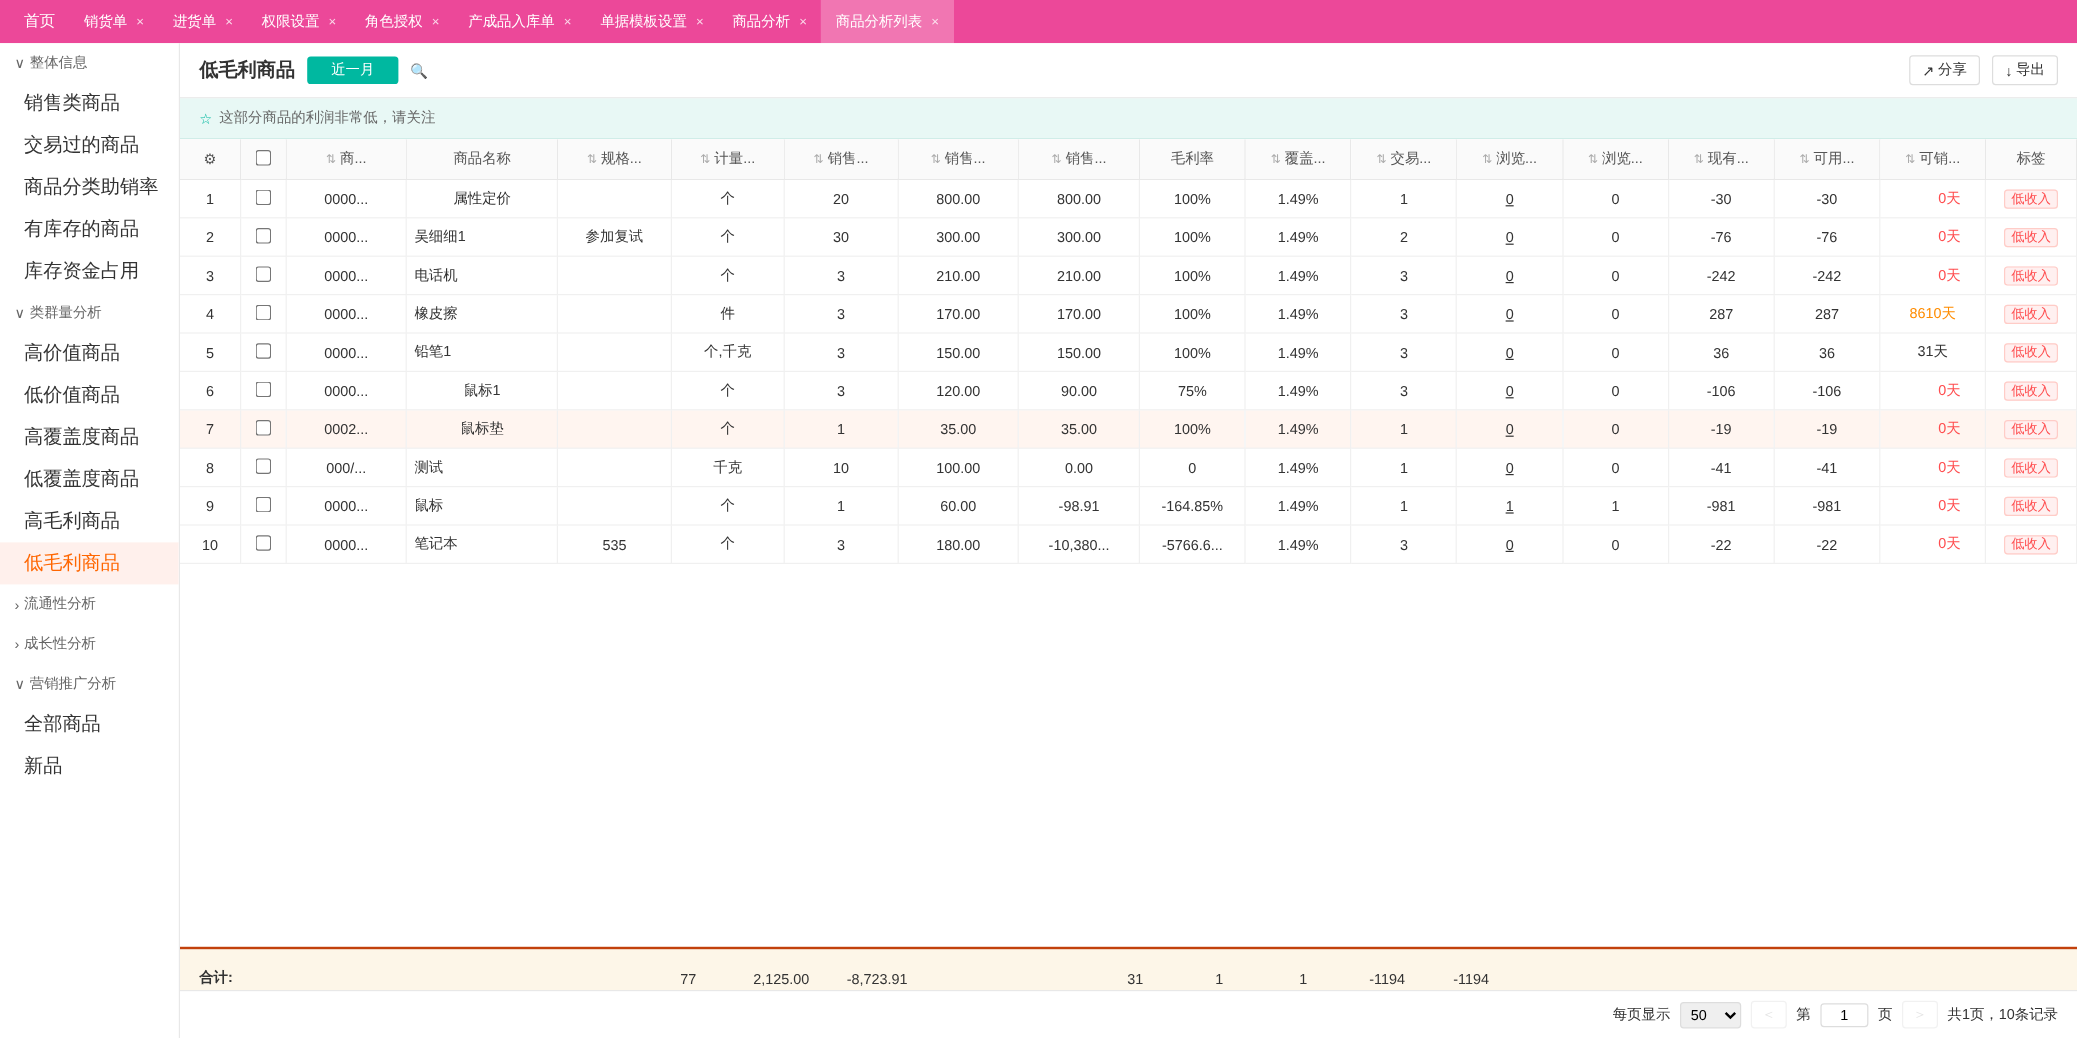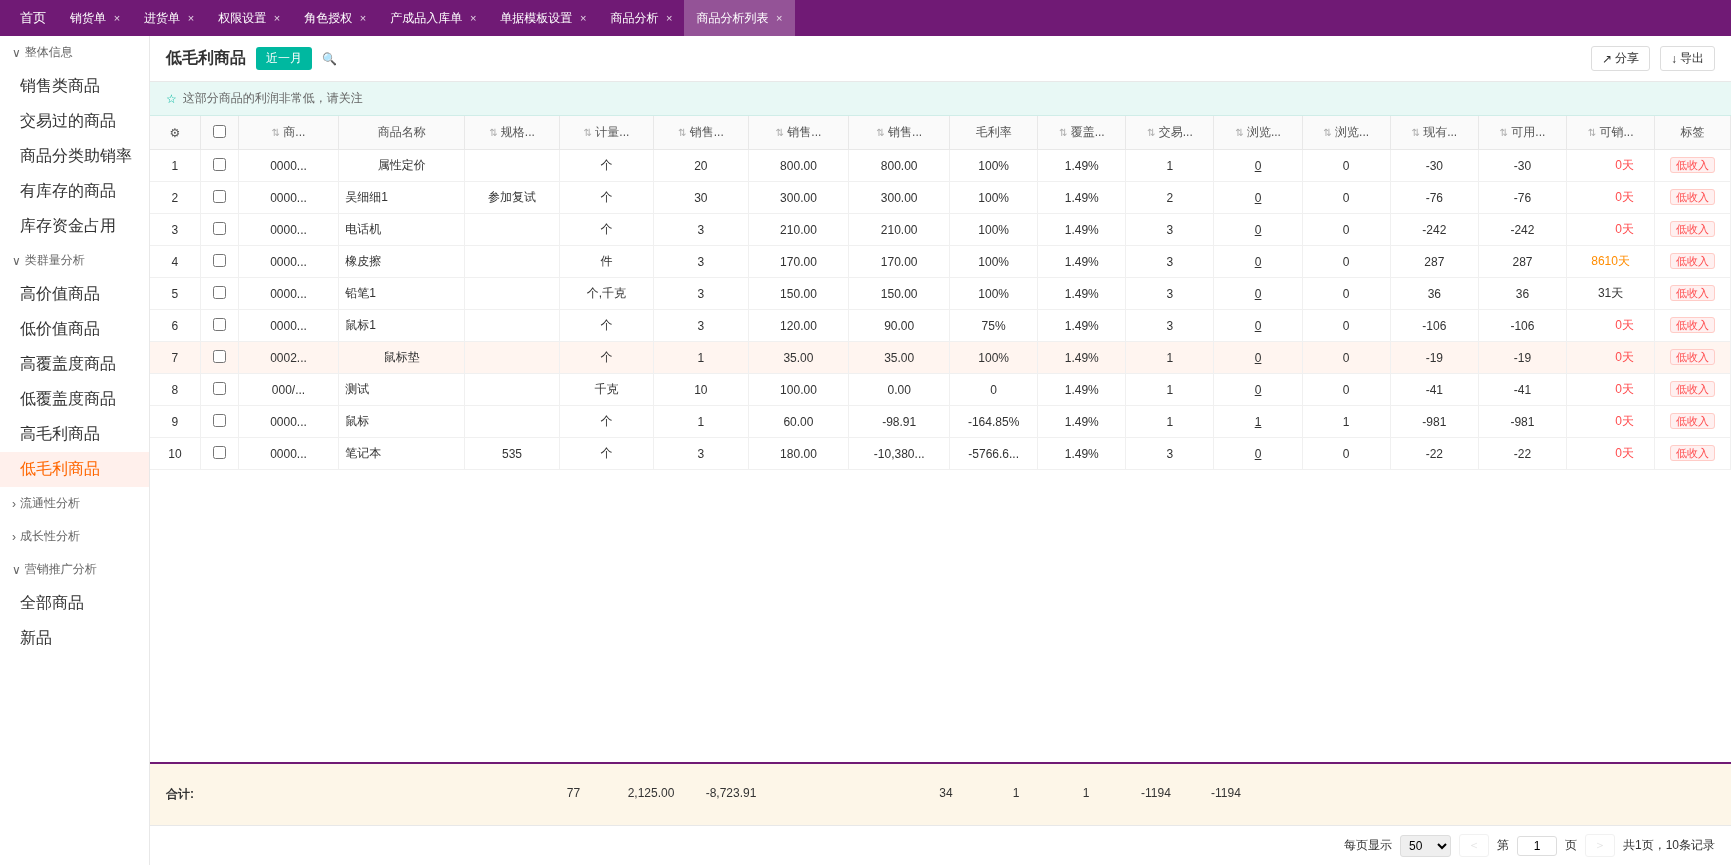--- a/index.html
+++ b/index.html
@@ -1,20 +1,20 @@
 <!DOCTYPE html>
 <html><head>
   <meta charset="utf-8">
   <style>
     * { box-sizing: border-box; margin: 0; padding: 0; font-family: 'Microsoft YaHei', Arial, sans-serif; font-size: 12px; }
     body { background: #f5f5f5; color: #333; }
 
     
     .top-nav {
-      background: #701a75;
+      background: #ec4899;
       display: flex;
       align-items: center;
       height: 36px;
       padding: 0 8px;
     }
     .top-nav .nav-item {
       color: #fff;
       padding: 0 12px;
       height: 36px;
       line-height: 36px;
@@ -76,21 +76,21 @@
     }
     .page-title {
       font-size: 16px;
       font-weight: bold;
       color: #333;
     }
     .filter-btn {
       background: #00b8a0;
       color: #fff;
       border: none;
-      padding: 3px 10px;
+      padding: 3px 20px;
       border-radius: 3px;
       cursor: pointer;
       font-size: 12px;
     }
     .search-box {
       border: 1px solid #ddd;
       border-radius: 3px;
       padding: 3px 8px;
       flex: 1;
       max-width: 300px;
@@ -524,21 +524,21 @@
       <td>0</td>
       <td>36</td>
       <td>36</td>
       <td>31天</td>
       <td><span class="tag-badge">低收入</span></td>
     </tr>
             <tr>
       <td>6</td>
       <td><input type="checkbox" style=""></td>
       <td style="color:#333">0000...</td>
-      <td style="text-align:left">鼠标1</td>
+      <td style="text-align:center">鼠标1</td>
       <td></td>
       <td>个</td>
       <td>3</td>
       <td>120.00</td>
       <td>90.00</td>
       <td>75%</td>
       <td>1.49%</td>
       <td>3</td>
       <td><span class="link-underline">0</span></td>
       <td>0</td>
@@ -624,29 +624,29 @@
       <td>0</td>
       <td>-22</td>
       <td>-22</td>
       <td><span class="days-red">0天</span></td>
       <td><span class="tag-badge">低收入</span></td>
     </tr>
           </tbody>
       </table>
     </div>
 
-    <div style="background:#fdf6e8; border-top:2px solid #701a75; padding:22px 0; display:flex; align-items:flex-start; min-height:36px;">
+    <div style="background:#fdf6e8; border-top:2px solid #c2410c; padding:2px 0; display:flex; align-items:flex-end; min-height:36px;">
       <div style="width:386px; padding-left:16px; font-weight:bold; color:#333; flex-shrink:0;">合计:</div>
       <div style="display:flex; flex:1; gap:0; align-items:center;">
         <div style="width:75px; text-align:center;">77</div>
         <div style="width:80px; text-align:center;">2,125.00</div>
         <div style="width:80px; text-align:center;">-8,723.91</div>
         <div style="width:70px; text-align:center;"></div>
         <div style="width:70px; text-align:center;"></div>
-        <div style="width:70px; text-align:center;">34</div>
+        <div style="width:70px; text-align:center;">31</div>
         <div style="width:70px; text-align:center;">1</div>
         <div style="width:70px; text-align:center;">1</div>
         <div style="width:70px; text-align:center;">-1194</div>
         <div style="width:70px; text-align:center;">-1194</div>
       </div>
     </div>
 
     <div class="pagination-bar">
       <span>每页显示</span>
       <select>

